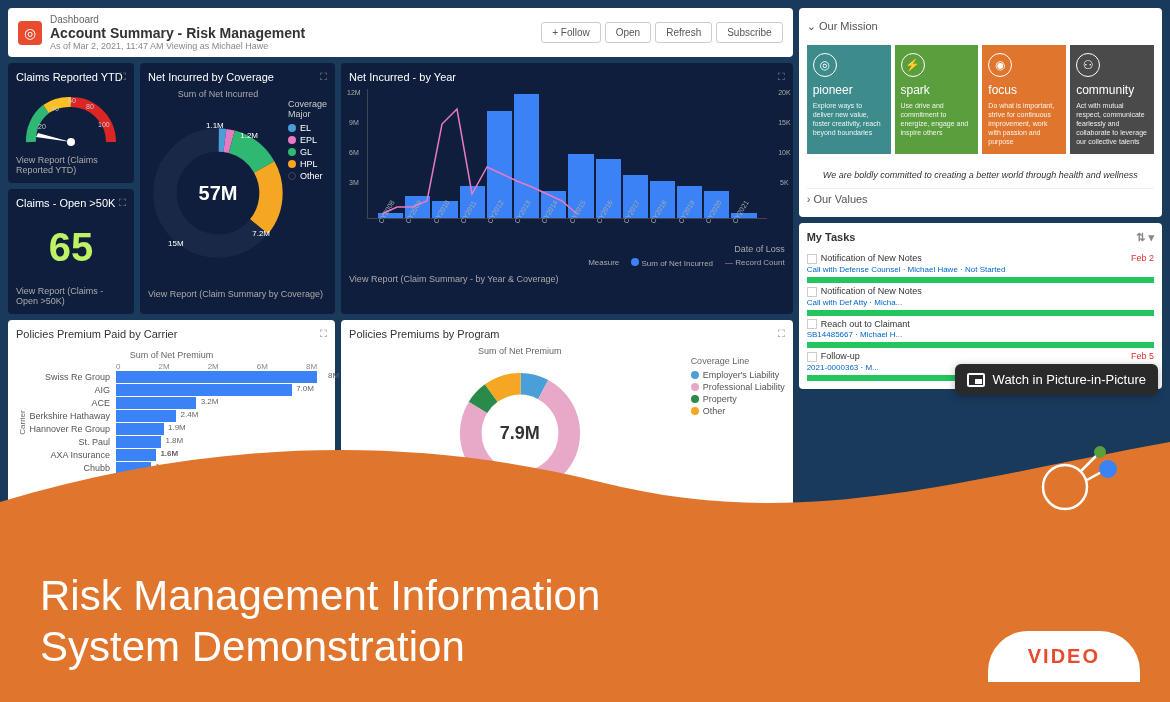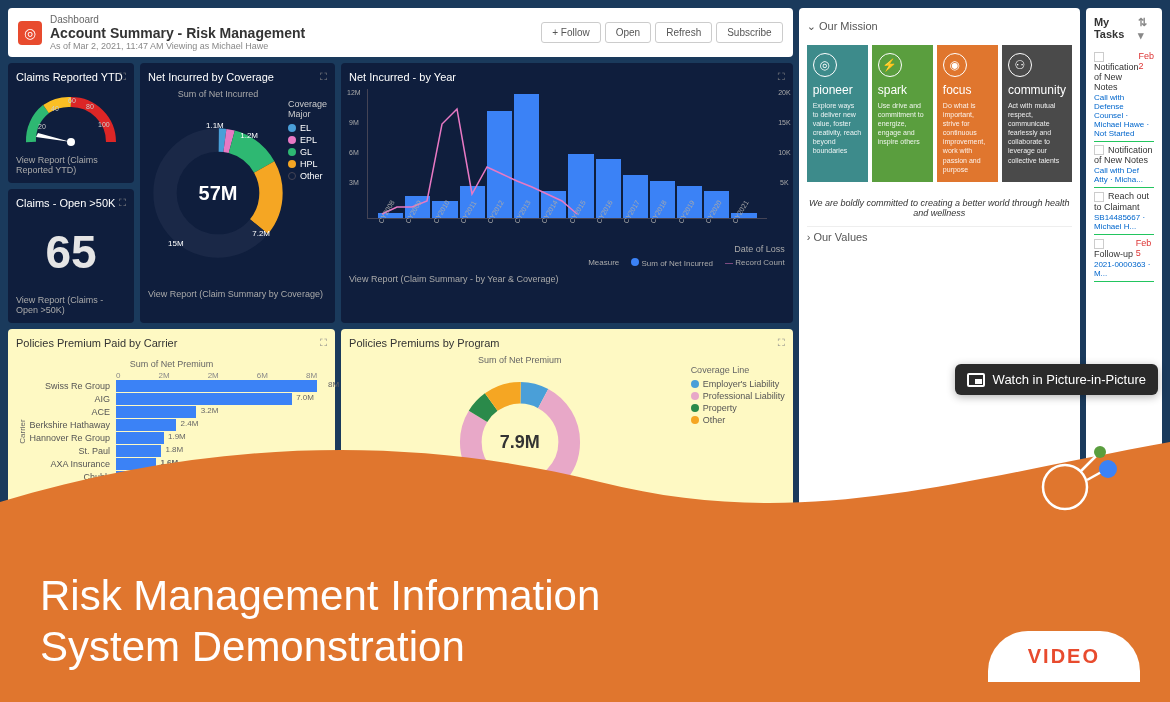--- a/index.html
+++ b/index.html
@@ -1,34 +1,34 @@
 <!DOCTYPE html>
 <html><head>
 <meta charset="utf-8">
 <style>
 *{box-sizing:border-box;margin:0;padding:0;font-family:-apple-system,Helvetica,Arial,sans-serif}
 body{width:1170px;height:702px;background:#1a3a5c;position:relative;overflow:hidden}
 .dashboard{position:absolute;top:0;left:0;right:0;padding:8px;display:flex;gap:6px}
 .left-col{flex:1.7;display:flex;flex-direction:column;gap:6px}
-.right-col{flex:1;display:flex;flex-direction:row;gap:6px}
+.right-col{flex:1;display:flex;flex-direction:column;gap:6px}
 .header-bar{background:#fff;border-radius:4px;padding:6px 10px;display:flex;align-items:center;justify-content:space-between}
 .header-left{display:flex;align-items:center;gap:8px}
 .header-icon{width:24px;height:24px;background:#e84b2e;border-radius:4px;display:flex;align-items:center;justify-content:center;color:#fff;font-size:14px}
 .header-text .breadcrumb{font-size:10px;color:#666}
 .header-text .title{font-size:14px;font-weight:600;color:#333}
 .header-text .subtitle{font-size:9px;color:#888}
 .header-actions{display:flex;gap:4px}
 .action-btn{background:#fff;border:1px solid #ccc;border-radius:3px;padding:4px 10px;font-size:10px;color:#555;cursor:pointer}
 .widgets-row{display:flex;gap:6px}
 .widget{background:#0f1e3d;border-radius:4px;padding:8px;color:#fff;position:relative;flex:1}
-.widget-light{background:#fef9c3;color:#333}
+.widget-light{background:#ffffff;color:#333}
 .widget-title{font-size:11px;font-weight:500;margin-bottom:6px}
 .widget-expand{position:absolute;top:8px;right:8px;font-size:10px;color:#888;cursor:pointer}
 .gauge-container{display:flex;justify-content:center;align-items:center;height:60px}
-.big-number{font-size:46px;font-weight:bold;color:#e5e5e5;text-align:center;padding:10px 0}
+.big-number{font-size:40px;font-weight:bold;color:#bef264;text-align:center;padding:10px 0}
 .view-report{font-size:9px;color:#aaa;margin-top:6px}
 .claims-col{display:flex;flex-direction:column;gap:6px;flex:0.9}
 .donut-widget{flex:1.3}
 .donut-container{display:flex;align-items:center;justify-content:center;position:relative;height:180px}
 .donut-svg{width:140px;height:140px}
 .donut-center{position:absolute;font-size:20px;font-weight:bold;color:#fff}
 .donut-subtitle{font-size:9px;text-align:center;color:#aaa;margin-bottom:4px}
 .legend{font-size:9px}
 .legend-title{margin-bottom:4px;color:#ccc}
 .legend-item{display:flex;align-items:center;gap:4px;margin-bottom:2px}
@@ -57,21 +57,21 @@
 .mission-card{background:#fff;border-radius:4px;padding:8px}
 .mission-header{font-size:11px;color:#555;padding:4px 0;cursor:pointer}
 .mission-tiles{display:flex;gap:4px;margin:8px 0}
 .tile{flex:1;padding:8px 6px;color:#fff;font-size:8px}
 .tile-icon{width:24px;height:24px;border:1.5px solid #fff;border-radius:50%;display:flex;align-items:center;justify-content:center;margin-bottom:6px;font-size:12px}
 .tile-title{font-size:12px;margin-bottom:4px}
 .tile-text{font-size:7px;line-height:1.3;opacity:0.9}
 .mission-statement{font-size:9px;font-style:italic;text-align:center;color:#333;padding:8px 0}
 .tasks-card{background:#fff;border-radius:4px;padding:8px}
 .tasks-header{display:flex;justify-content:space-between;font-size:11px;font-weight:600;color:#333;margin-bottom:6px}
-.task-row{padding:3px 0;font-size:9px;border-bottom:1px solid #22c55e}
+.task-row{padding:3px 0;font-size:9px;border-bottom:6px solid #22c55e}
 .task-title-row{display:flex;justify-content:space-between}
 .task-title{color:#333}
 .task-date{color:#d33}
 .task-detail{color:#0066cc;font-size:8px;margin-top:1px}
 .pip-button{position:absolute;top:364px;right:12px;background:#2a2a2a;color:#fff;border-radius:6px;padding:8px 12px;font-size:13px;display:flex;align-items:center;gap:8px;box-shadow:0 2px 8px rgba(0,0,0,0.3);cursor:pointer;z-index:10}
 .pip-icon{width:18px;height:14px;border:2px solid #fff;border-radius:2px;position:relative}
 .pip-icon::after{content:'';position:absolute;bottom:1px;right:1px;width:7px;height:5px;background:#fff}
 .wave-overlay{position:absolute;bottom:0;left:0;right:0;height:280px;z-index:5}
 .wave-svg{width:100%;height:100%}
 .overlay-title{position:absolute;bottom:30px;left:40px;color:#fff;font-size:42px;font-weight:400;line-height:1.2;z-index:6}

